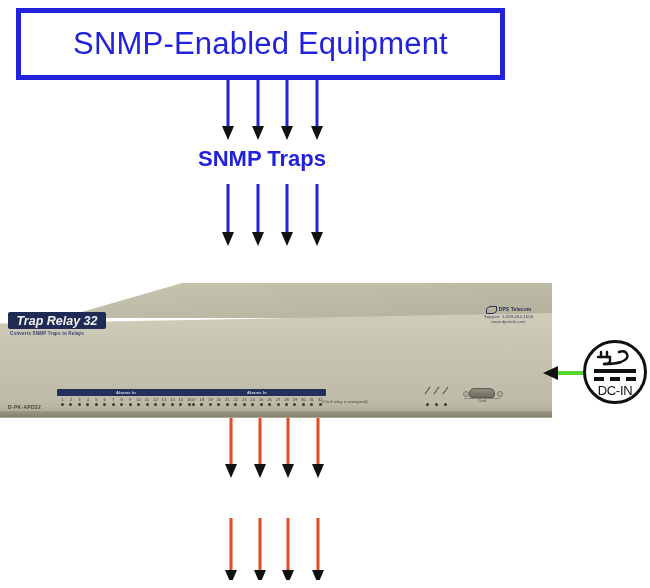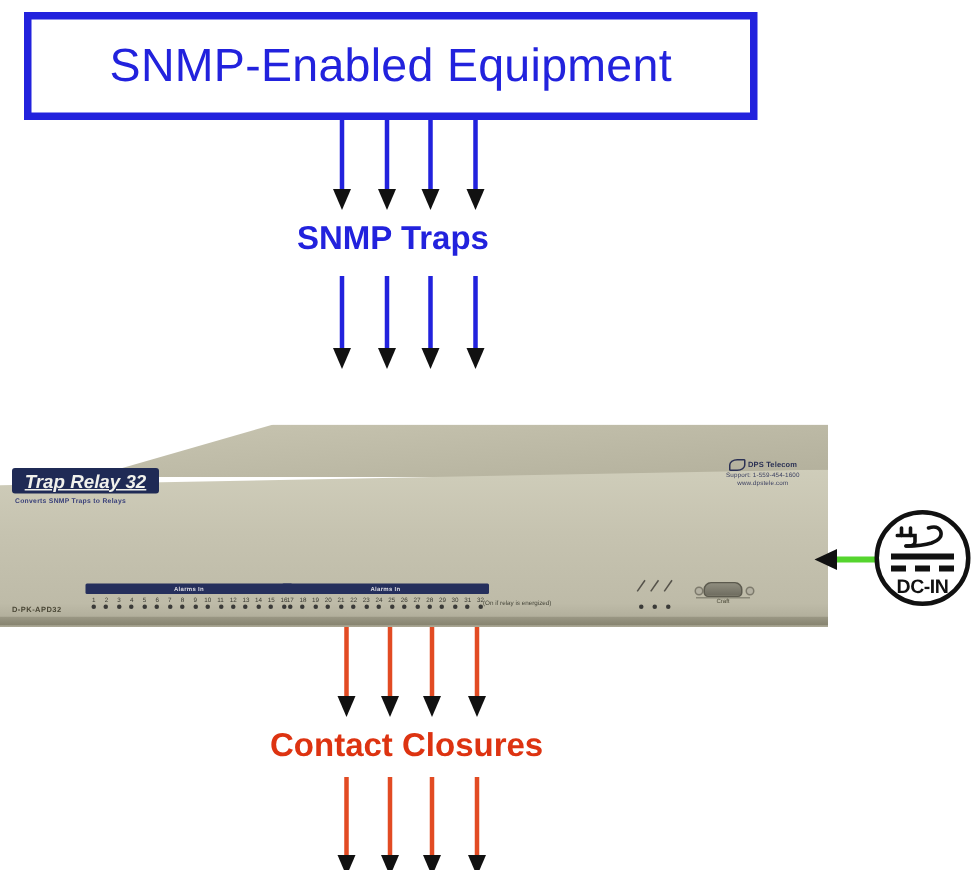--- a/index.html
+++ b/index.html
@@ -162,21 +162,20 @@
     display: flex;
     align-items: center;
     justify-content: center;
   }
   .badge-text {
     color: #f1f1ec;
     font-size: 12.5px;
     font-style: italic;
     font-weight: bold;
     white-space: nowrap;
-    text-decoration: underline;
   }
   .badge-sub {
     position: absolute;
     left: 10px;
     top: 331px;
     font-size: 4.5px;
     color: #39407a;
     font-weight: bold;
     letter-spacing: 0.2px;
     white-space: nowrap;
@@ -382,21 +381,21 @@
     height: 4px;
     background: #111111;
   }
   .dcin-text {
     position: absolute;
     left: 0;
     top: 43px;
     width: 64px;
     text-align: center;
     font-size: 13px;
-    font-weight: bold;
+    font-weight: normal;
     color: #111111;
     letter-spacing: -0.3px;
   }
   .dcin-plug {
     position: absolute;
     left: 14px;
     top: 9px;
     width: 38px;
     height: 20px;
   }
@@ -605,21 +604,20 @@
   </div>
   <div class="arrow red" style="left:282px; top:418px; width:12px; height:60px;">
     <div class="shaft" style="height:46px;"></div>
     <div class="head"></div>
   </div>
   <div class="arrow red" style="left:312px; top:418px; width:12px; height:60px;">
     <div class="shaft" style="height:46px;"></div>
     <div class="head"></div>
   </div>
 
-  <div class="caption contact-closures">Contact Closures</div>
 
   <div class="arrow red" style="left:225px; top:518px; width:12px; height:66px;">
     <div class="shaft" style="height:52px;"></div>
     <div class="head"></div>
   </div>
   <div class="arrow red" style="left:254px; top:518px; width:12px; height:66px;">
     <div class="shaft" style="height:52px;"></div>
     <div class="head"></div>
   </div>
   <div class="arrow red" style="left:282px; top:518px; width:12px; height:66px;">

